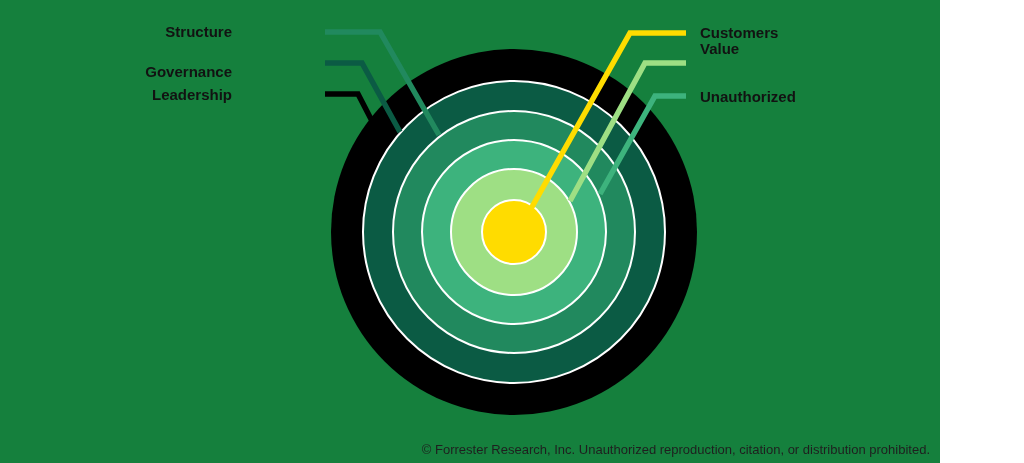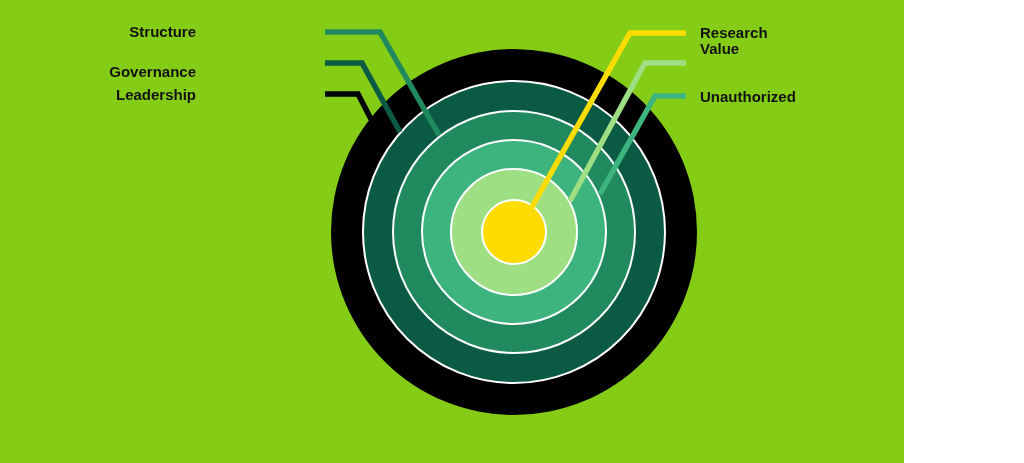--- a/index.html
+++ b/index.html
@@ -1,22 +1,23 @@
 <!DOCTYPE html>
 <html><head>
 <meta charset="utf-8">
 <style>
   html, body { margin: 0; padding: 0; background: #ffffff; }
   .canvas {
     position: relative;
     width: 904px;
     height: 463px;
-    background: #84cc16;
+    background: #15803d;
     overflow: hidden;
     font-family: "Liberation Sans", sans-serif;
+    padding-left: 36px;
   }
   .diagram-svg {
     position: absolute;
     left: 0; top: 0;
     width: 1024px; height: 463px;
   }
   .lbl {
     position: absolute;
     font-weight: 700;
     font-size: 15px;
@@ -55,18 +56,19 @@
     <polyline points="325,94 358,94 372,121" fill="none" stroke-width="5.5" stroke="#000000"></polyline>
     <polyline points="528,214 630,33 686,33" fill="none" stroke-width="5.5" stroke="#FFDC00"></polyline>
     <polyline points="570,201 645,63 686,63" fill="none" stroke-width="5.5" stroke="#9EDF84"></polyline>
     <polyline points="600,194 655,96 686,96" fill="none" stroke-width="5.5" stroke="#3DB37D"></polyline>
   </svg>
 
   <div class="lbl left" style="top:22px">Structure</div>
   <div class="lbl left" style="top:62px">Governance</div>
   <div class="lbl left" style="top:85px">Leadership</div>
 
-  <div class="lbl right" style="top:23px">Research</div>
+  <div class="lbl right" style="top:23px">Customers</div>
   <div class="lbl right" style="top:39px">Value</div>
   <div class="lbl right" style="top:87px">Unauthorized</div>
 
+  <div class="copyright">© Forrester Research, Inc. Unauthorized reproduction, citation, or distribution prohibited.</div>
 
 </div>
 
 </body></html>

